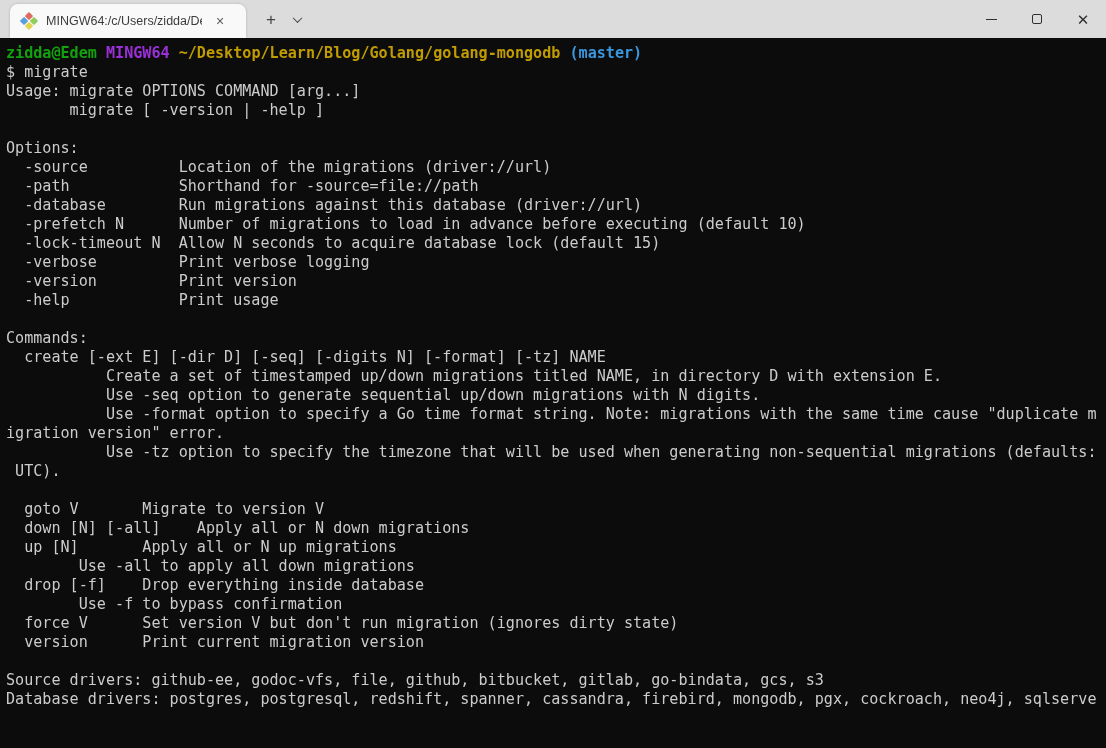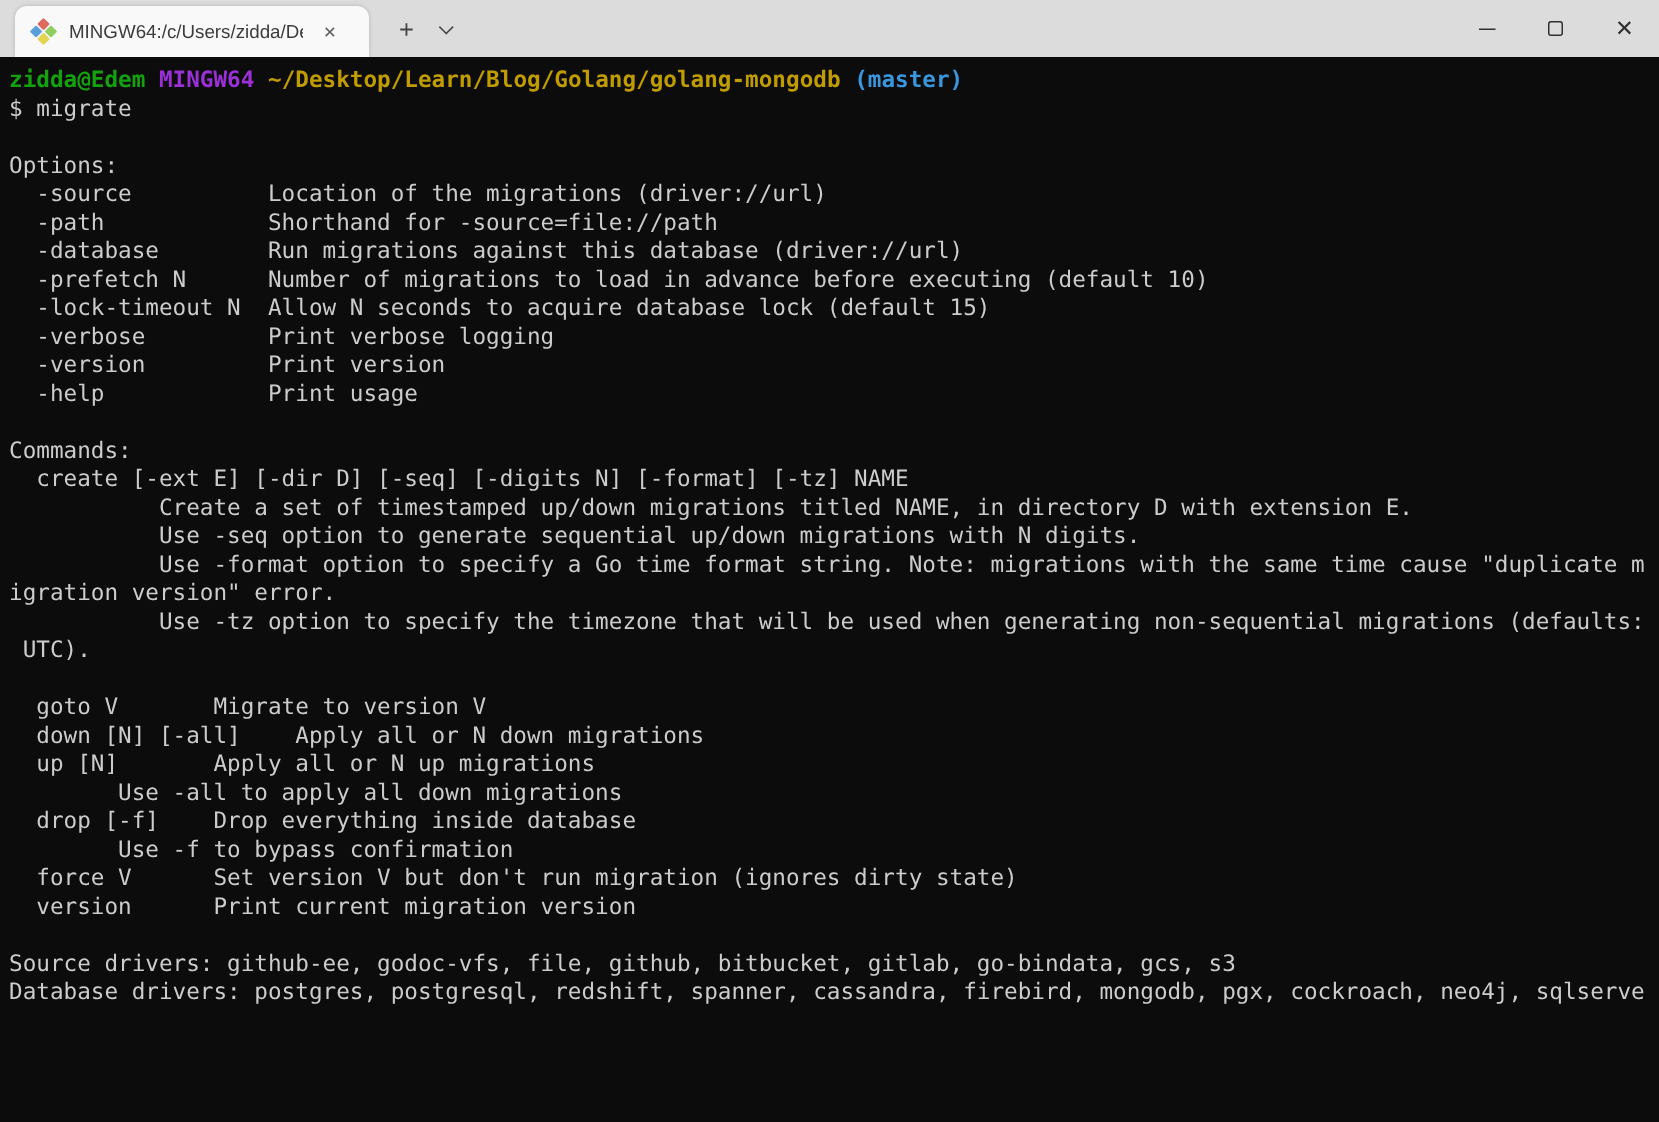--- a/index.html
+++ b/index.html
@@ -91,20 +91,22 @@
       <div class="win-btn">
           <span class="ico-close">✕</span>
         </div>
     </div>
   </div>
 
   <div class="terminal">
     <div>
         <div class="tline"><span style="color: var(--green); font-weight: bold;">zidda@Edem</span><span> </span><span style="color: var(--purple); font-weight: bold;">MINGW64</span><span> </span><span style="color: var(--yellow); font-weight: bold;">~/Desktop/Learn/Blog/Golang/golang-mongodb</span><span> </span><span style="color: var(--cyan); font-weight: bold;">(master)</span></div>
         <div class="tline">$ migrate</div>
+        <div class="tline">Usage: migrate OPTIONS COMMAND [arg...]</div>
+        <div class="tline">       migrate [ -version | -help ]</div>
         <div class="tline"></div>
         <div class="tline">Options:</div>
         <div class="tline">  -source          Location of the migrations (driver://url)</div>
         <div class="tline">  -path            Shorthand for -source=file://path</div>
         <div class="tline">  -database        Run migrations against this database (driver://url)</div>
         <div class="tline">  -prefetch N      Number of migrations to load in advance before executing (default 10)</div>
         <div class="tline">  -lock-timeout N  Allow N seconds to acquire database lock (default 15)</div>
         <div class="tline">  -verbose         Print verbose logging</div>
         <div class="tline">  -version         Print version</div>
         <div class="tline">  -help            Print usage</div>

